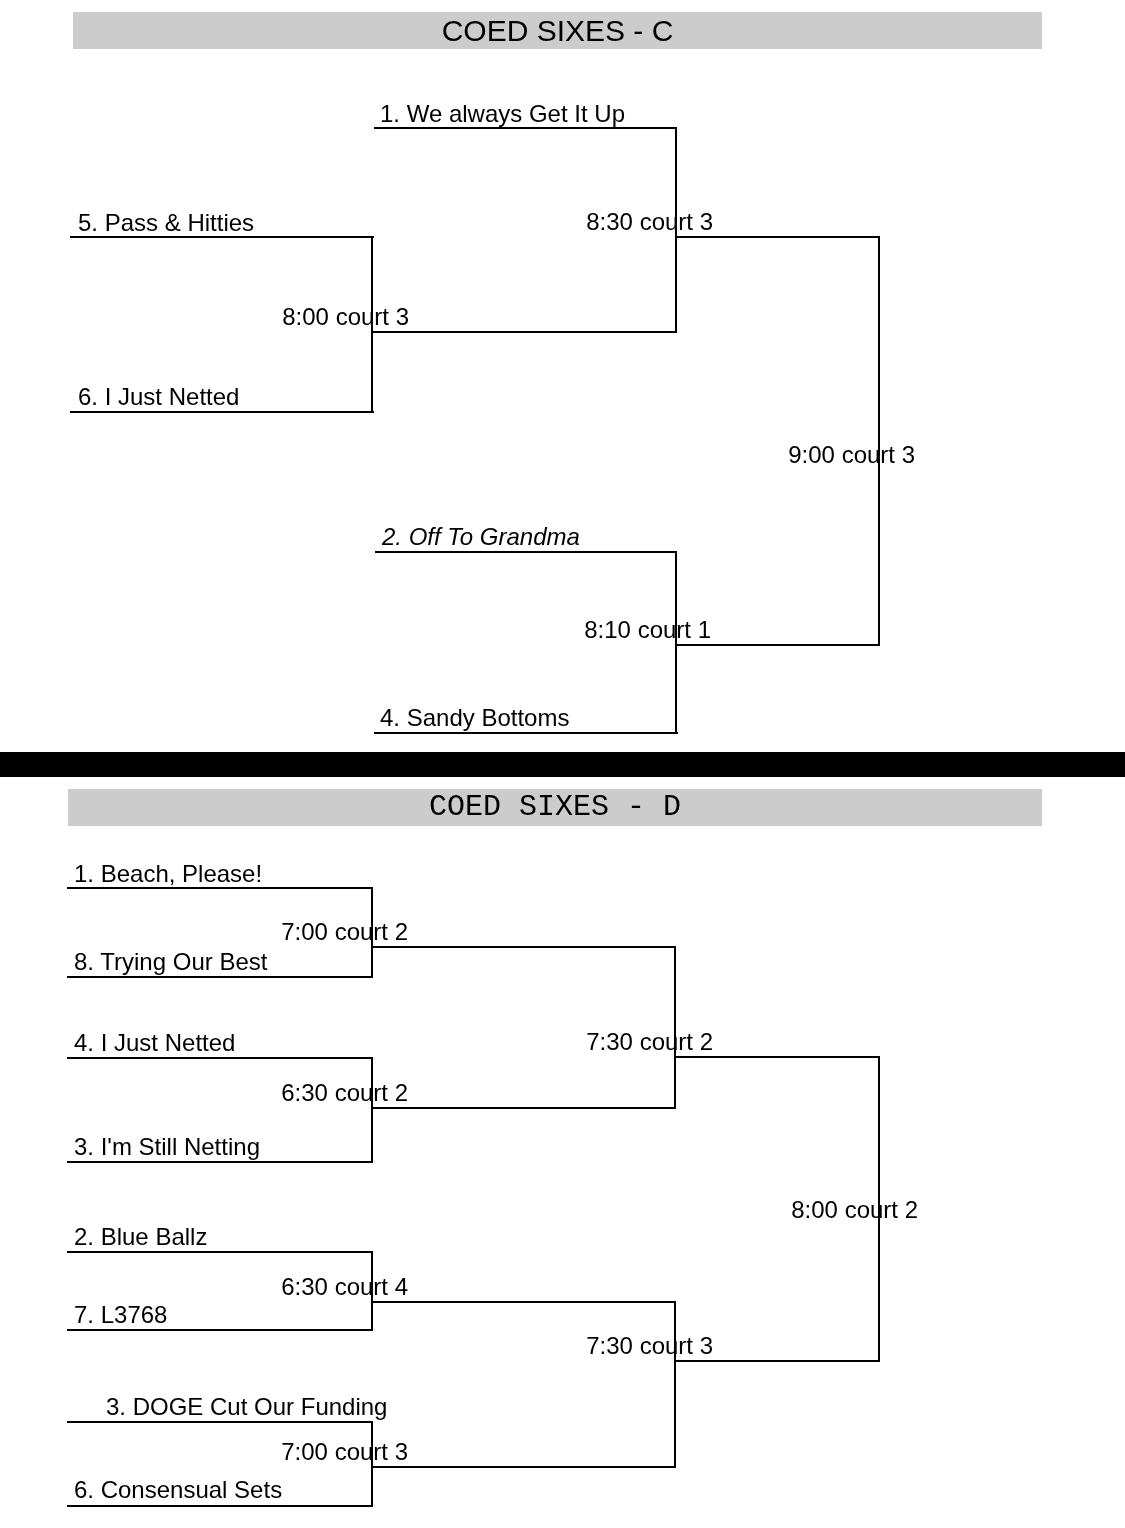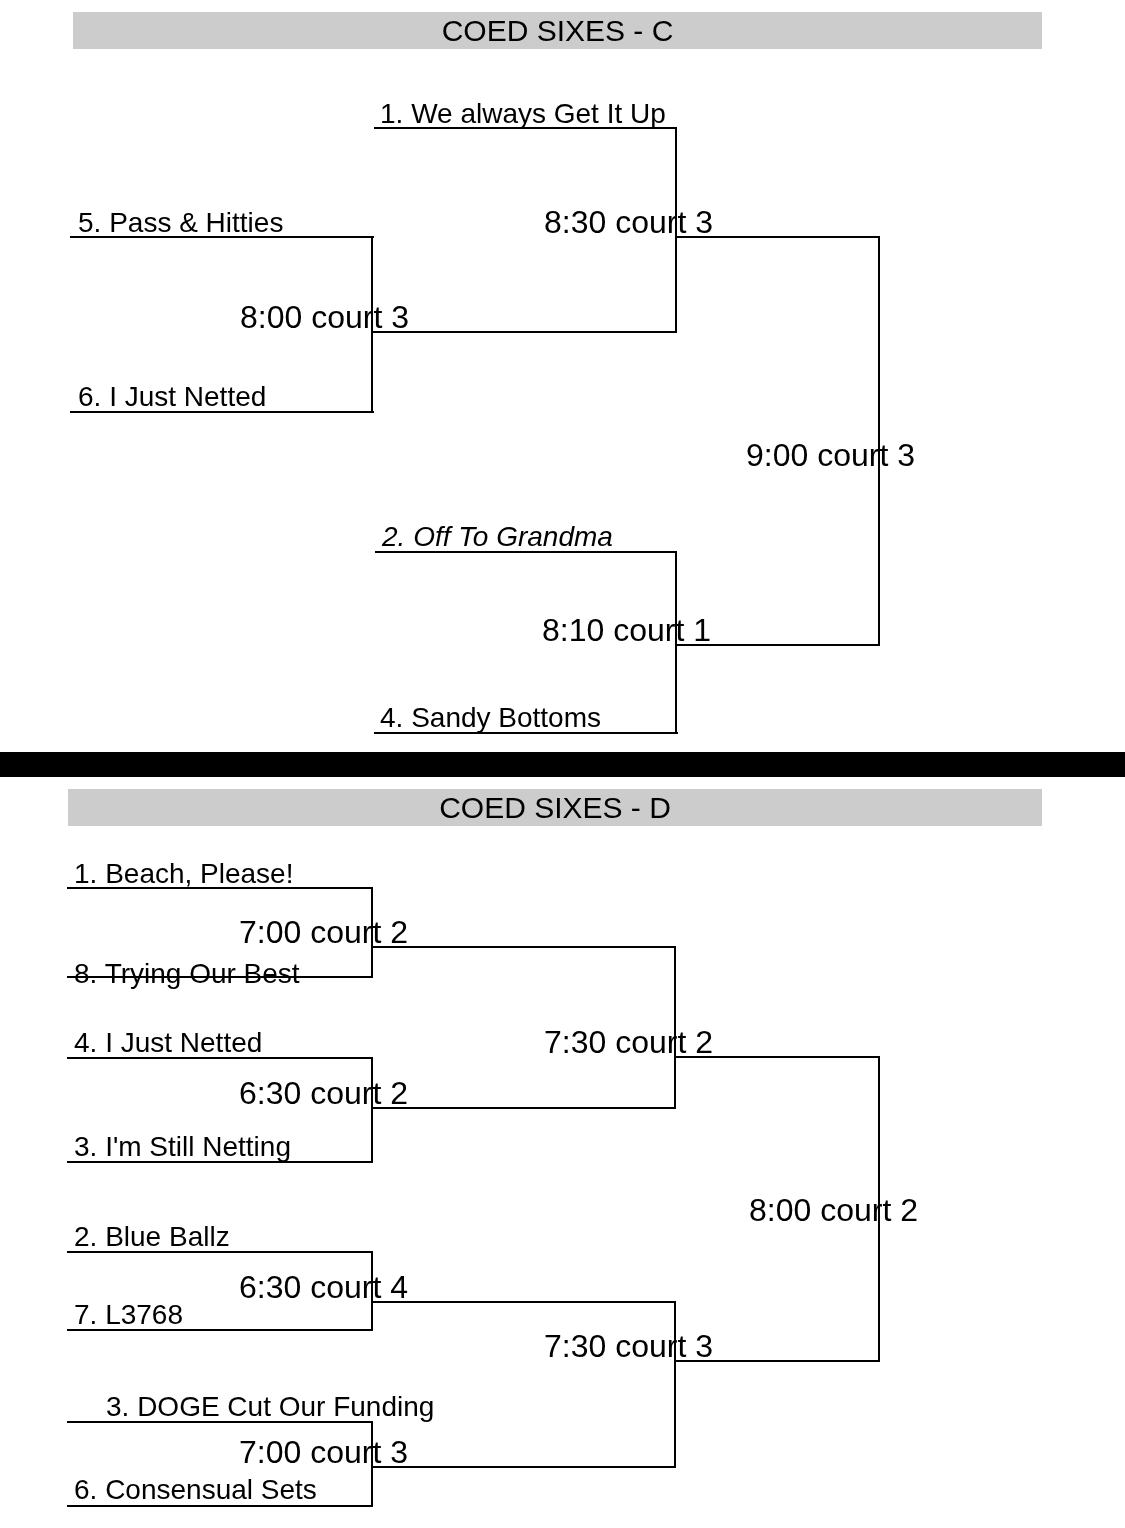--- a/index.html
+++ b/index.html
@@ -17,28 +17,28 @@
     position: absolute;
     background: var(--titlebar, #ccc);
     text-align: center;
     font-size: 30px;
     line-height: 37px;
     height: 37px;
     white-space: nowrap;
   }
   .team {
     position: absolute;
-    font-size: 28px;
+    font-size: 24px;
     line-height: 30px;
     height: 30px;
     white-space: nowrap;
   }
   .match-label {
     position: absolute;
-    font-size: 32px;
+    font-size: 24px;
     line-height: 30px;
     height: 30px;
     white-space: nowrap;
   }
   .hline, .vline {
     position: absolute;
     background: var(--line, #000);
   }
   .divider {
     position: absolute;
@@ -71,24 +71,24 @@
   <div class="hline" style="left:371px; top:331px; width:306px; height:2px;"></div>
   <div class="hline" style="left:675px; top:236px; width:205px; height:2px;"></div>
   <div class="vline" style="left:878px; top:236px; width:2px; height:410px;"></div>
   <div class="hline" style="left:375px; top:551px; width:302px; height:2px;"></div>
   <div class="vline" style="left:675px; top:551px; width:2px; height:183px;"></div>
   <div class="hline" style="left:374px; top:732px; width:304px; height:2px;"></div>
   <div class="hline" style="left:675px; top:644px; width:205px; height:2px;"></div>
 
   <div class="divider" style="left:0; top:752px; width:1125px; height:25px;"></div>
 
-  <div class="title-bar" style="left:68px; top:789px; width:974px;">COED SIXES - D</div>
+  <div class="title-bar" style="left:68px; top:789px; width:974px;font-family:Liberation Mono, monospace;">COED SIXES - D</div>
 
   <div class="team" style="left:74px; top:859px;">1. Beach, Please!</div>
-  <div class="team" style="left:74px; top:947px;margin-top:12px;">8. Trying Our Best</div>
+  <div class="team" style="left:74px; top:947px;">8. Trying Our Best</div>
   <div class="team" style="left:74px; top:1028px;">4. I Just Netted</div>
   <div class="team" style="left:74px; top:1132px;">3. I'm Still Netting</div>
   <div class="team" style="left:74px; top:1222px;">2. Blue Ballz</div>
   <div class="team" style="left:74px; top:1300px;">7. L3768</div>
   <div class="team" style="left:74px; top:1392px;margin-left:32px;">3. DOGE Cut Our Funding</div>
   <div class="team" style="left:74px; top:1475px;">6. Consensual Sets</div>
 
   <div class="match-label" style="right:758px; top:917px;">7:00 court 2</div>
   <div class="match-label" style="right:758px; top:1078px;">6:30 court 2</div>
   <div class="match-label" style="right:453px; top:1027px;">7:30 court 2</div>

